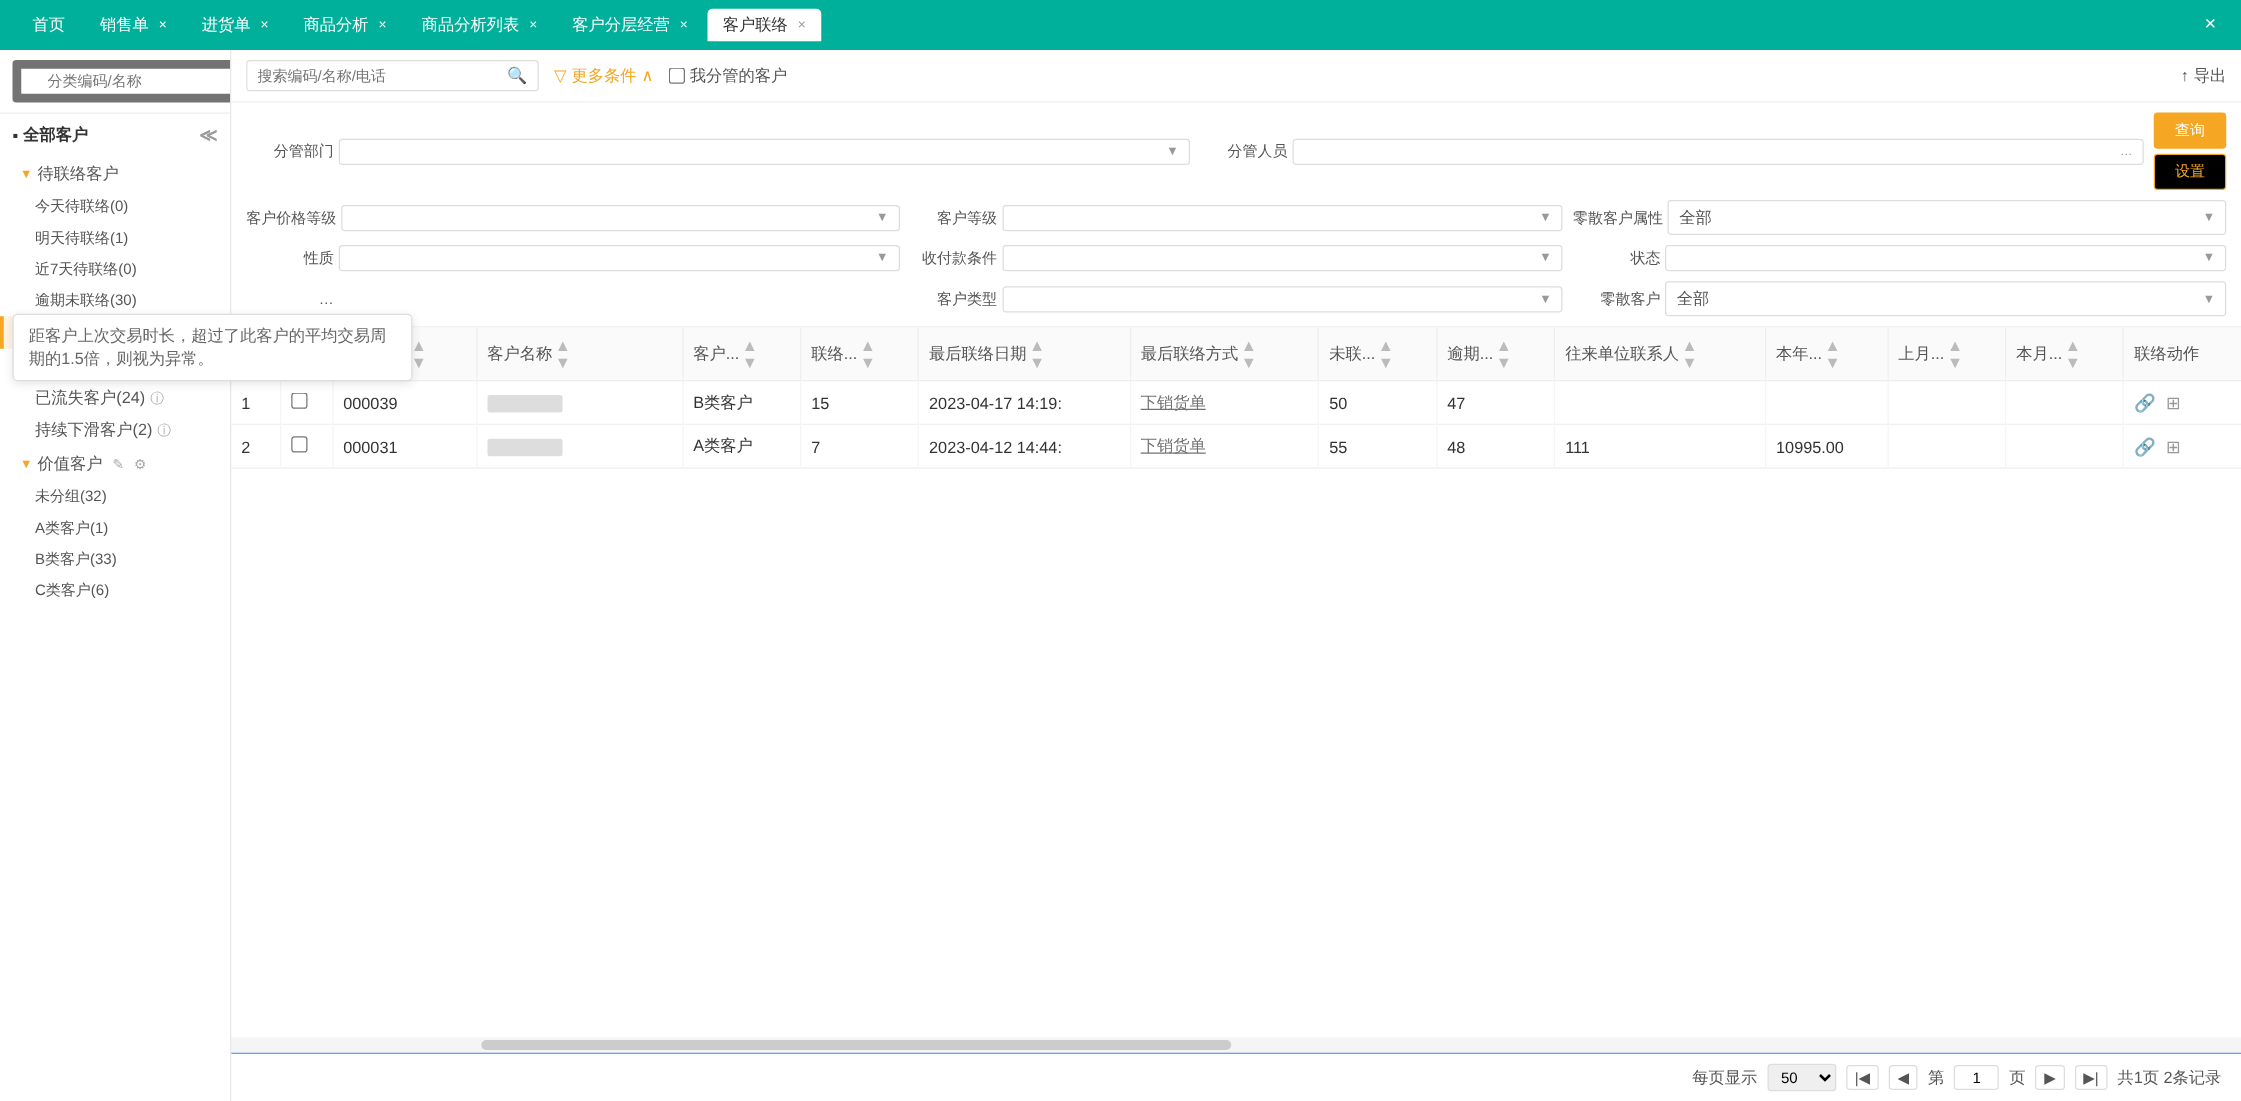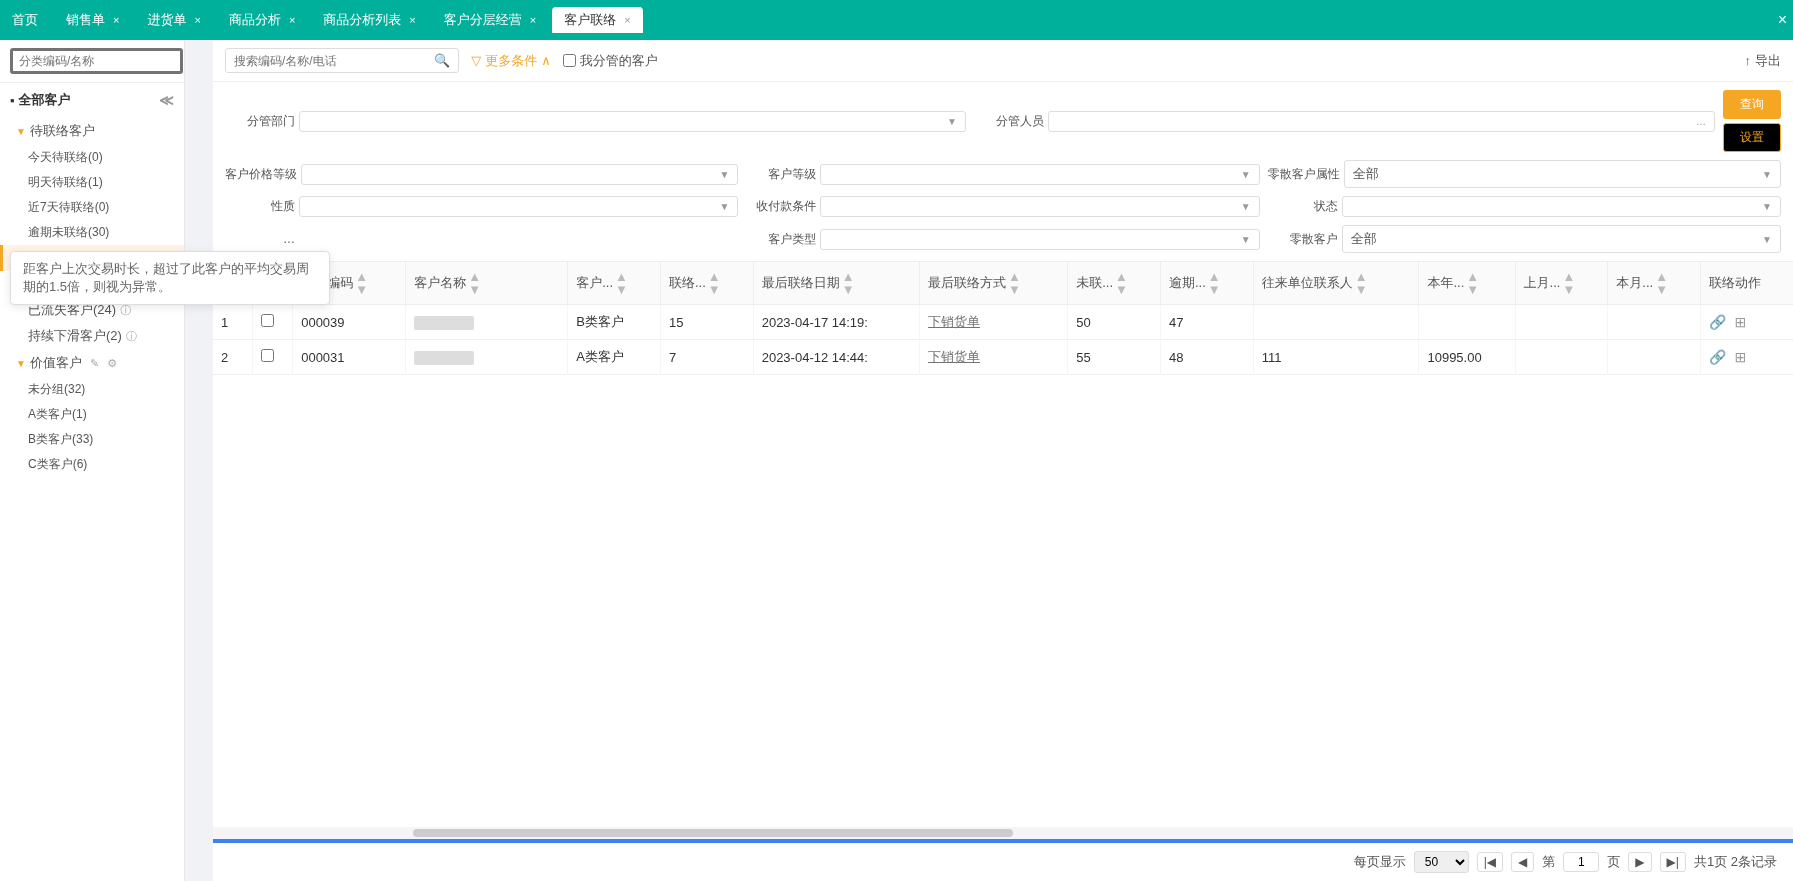--- a/index.html
+++ b/index.html
@@ -4,21 +4,21 @@
   <style>
     * { box-sizing: border-box; margin: 0; padding: 0; font-family: 'Microsoft YaHei', Arial, sans-serif; font-size: 13px; }
     body { background: #f0f2f5; width: 1793px; height: 881px; overflow: hidden; }
 
     
     .top-nav {
       display: flex;
       align-items: center;
       background: #00b09b;
       height: 40px;
-      padding: 0 0;
+      padding: 0 14px;
       gap: 4px;
     }
     .nav-tab {
       display: flex;
       align-items: center;
       gap: 4px;
       padding: 4px 12px;
       color: #fff;
       cursor: pointer;
       border-radius: 4px 4px 0 0;
@@ -54,23 +54,23 @@
     }
     .sidebar-search {
       display: flex;
       align-items: center;
       padding: 8px 10px;
       border-bottom: 1px solid #eee;
       gap: 4px;
     }
     .sidebar-search input {
       flex: 1;
-      border: 3px solid #737373;
-      border-radius: 3px;
-      padding: 3px 6px;
+      border: 7px solid #737373;
+      border-radius: 3px;
+      padding: 3px 21px;
       font-size: 12px;
       outline: none;
     }
     .sidebar-search .search-icon { color: #999; font-size: 14px; cursor: pointer; }
     .sidebar-section-header {
       display: flex;
       align-items: center;
       padding: 8px 10px;
       font-weight: bold;
       color: #333;
@@ -122,21 +122,20 @@
       box-shadow: 0 2px 8px rgba(0,0,0,0.1);
       margin-top: 27px;
     }
 
     
     .content-area {
       flex: 1;
       display: flex;
       flex-direction: column;
       overflow: hidden;
-      margin-left: 28px;
     }
 
     
     .filter-bar {
       background: #fff;
       padding: 8px 12px;
       border-bottom: 1px solid #eee;
       display: flex;
       align-items: center;
       gap: 12px;
@@ -306,21 +305,21 @@
     .action-icons { display: flex; gap: 8px; align-items: center; }
     .action-icon { cursor: pointer; color: #999; font-size: 14px; }
 
     
     .pagination {
       display: flex;
       align-items: center;
       justify-content: flex-end;
       padding: 8px 16px;
       background: #fff;
-      border-top: 4px solid #3b82f6;
+      border-top: 1px solid #3b82f6;
       gap: 8px;
       font-size: 12px;
       color: #555;
     }
     .page-size-select {
       border: 1px solid #ddd;
       border-radius: 3px;
       padding: 2px 6px;
       font-size: 12px;
     }

